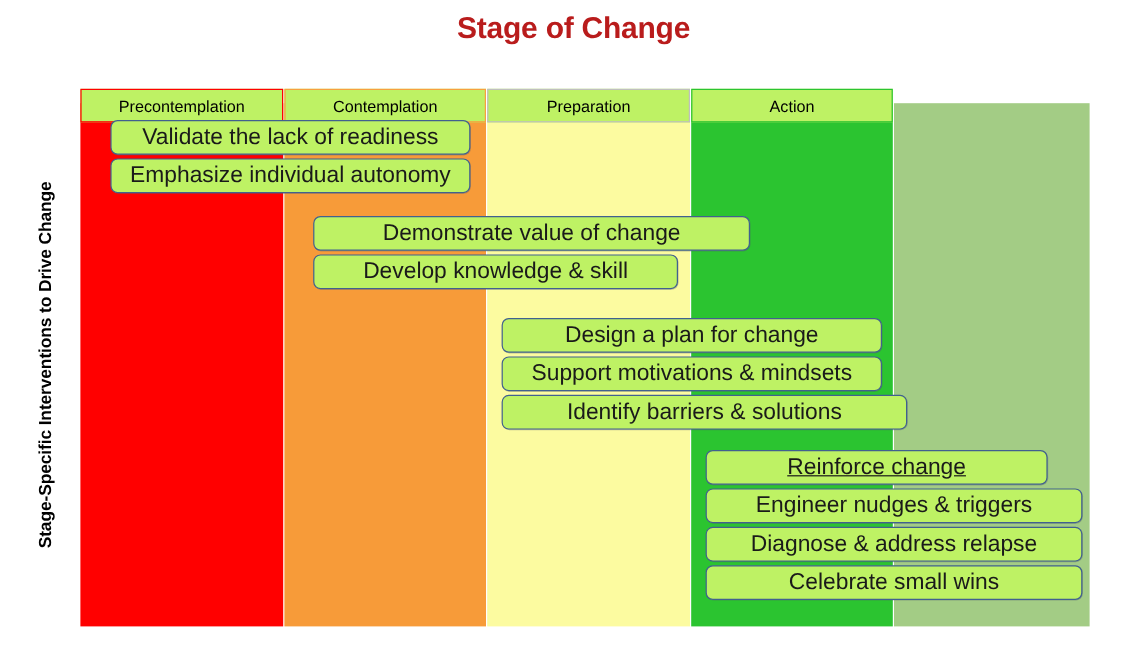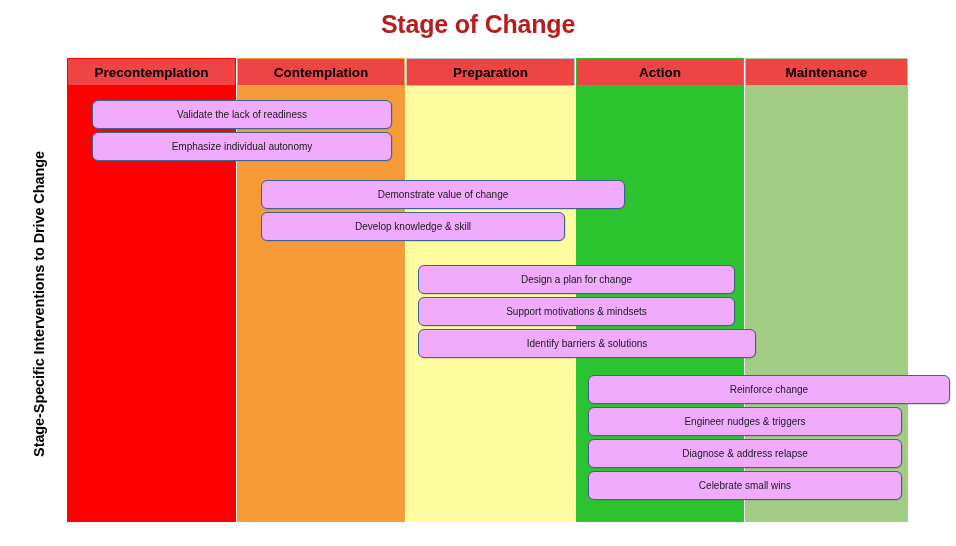--- a/index.html
+++ b/index.html
@@ -60,53 +60,53 @@
   
   .header-row {
     position: absolute;
     left: 0;
     top: 0;
     width: 841px;
     height: 28px;
   }
   .header-cell {
     position: absolute;
-    top: 0;
+    top: 16px;
     height: 28px;
     box-sizing: border-box;
-    background: #ef4444;
+    background: #bef264;
     border: 1px solid #bfbfbf;
     display: flex;
     align-items: center;
     justify-content: center;
     font-size: 13.5px;
-    font-weight: bold;
+    font-weight: normal;
     color: #000000;
   }
 
   
   .stage-column {
     position: absolute;
     top: 28px;
     height: 436px;
     box-sizing: border-box;
   }
 
   
   .intervention-box {
     position: absolute;
     height: 29px;
     box-sizing: border-box;
-    background: #f0abfc;
+    background: #bef264;
     border: 1.5px solid #41618f;
     border-radius: 6px;
     display: flex;
     align-items: center;
     justify-content: center;
-    font-size: 10px;
+    font-size: 19px;
     color: #1a1a1a;
     box-shadow: 0.5px 0.5px 0 rgba(80,90,110,0.35);
     white-space: nowrap;
   }
 </style>
 </head>
 <body>
 
 <div id="chart-title">Stage of Change</div>
 
@@ -130,23 +130,20 @@
       </div>
       <div class="header-cell" style="left: 170px; width: 168px; border-color: rgb(247, 161, 63);">
         <span>Contemplation</span>
       </div>
       <div class="header-cell" style="left: 339px; width: 169px; border-color: rgb(191, 191, 191);">
         <span>Preparation</span>
       </div>
       <div class="header-cell" style="left: 509px; width: 168px; border-color: rgb(43, 196, 48);">
         <span>Action</span>
       </div>
-      <div class="header-cell" style="left: 678px; width: 163px; border-color: rgb(166, 206, 140);">
-        <span>Maintenance</span>
-      </div>
     </div>
 
   <div id="boxes-layer">
       <div class="intervention-box" style="left: 25px; width: 300px; top: 42px;">
         <span>Validate the lack of readiness</span>
       </div>
       <div class="intervention-box" style="left: 25px; width: 300px; top: 74px;">
         <span>Emphasize individual autonomy</span>
       </div>
       <div class="intervention-box" style="left: 194px; width: 364px; top: 122px;">
@@ -157,21 +154,21 @@
       </div>
       <div class="intervention-box" style="left: 351px; width: 317px; top: 207px;">
         <span>Design a plan for change</span>
       </div>
       <div class="intervention-box" style="left: 351px; width: 317px; top: 239px;">
         <span>Support motivations &amp; mindsets</span>
       </div>
       <div class="intervention-box" style="left: 351px; width: 338px; top: 271px;">
         <span>Identify barriers &amp; solutions</span>
       </div>
-      <div class="intervention-box" style="left: 521px; width: 362px; top: 317px;">
+      <div class="intervention-box" style="left: 521px; width: 285px; top: 317px; text-decoration: underline;">
         <span>Reinforce change</span>
       </div>
       <div class="intervention-box" style="left: 521px; width: 314px; top: 349px;">
         <span>Engineer nudges &amp; triggers</span>
       </div>
       <div class="intervention-box" style="left: 521px; width: 314px; top: 381px;">
         <span>Diagnose &amp; address relapse</span>
       </div>
       <div class="intervention-box" style="left: 521px; width: 314px; top: 413px;">
         <span>Celebrate small wins</span>

